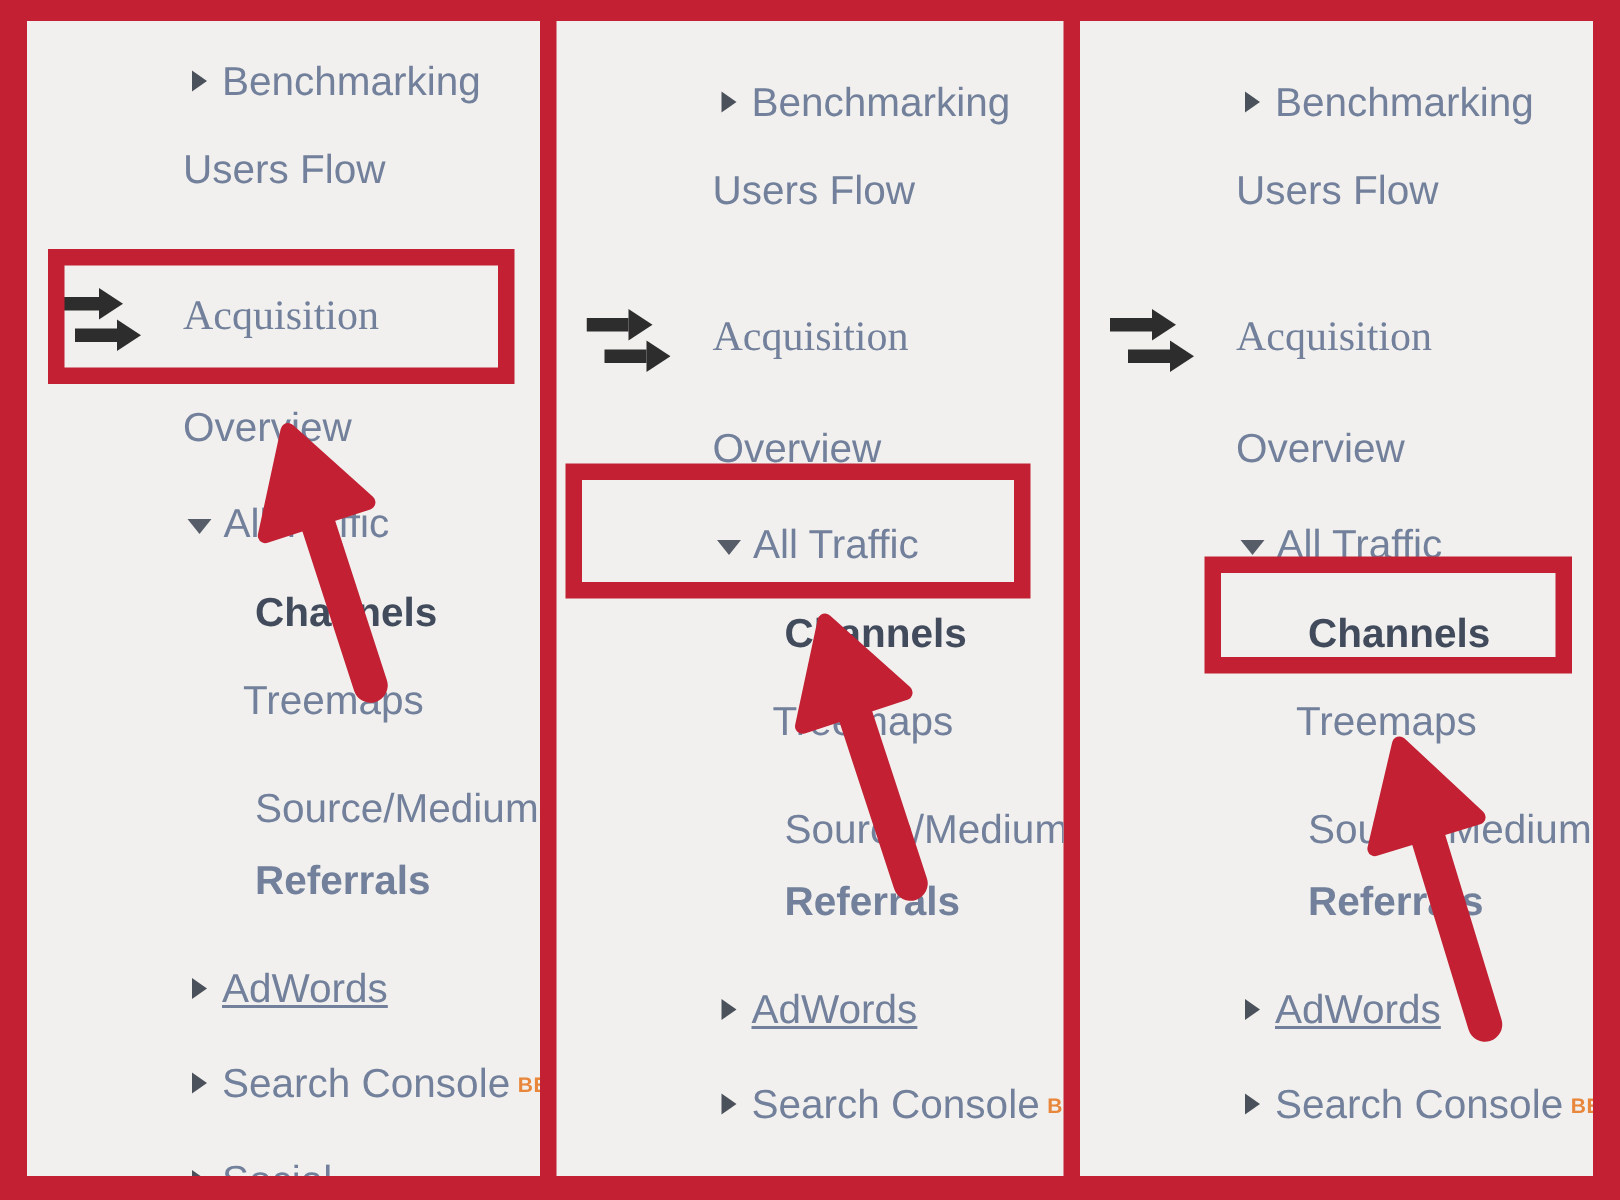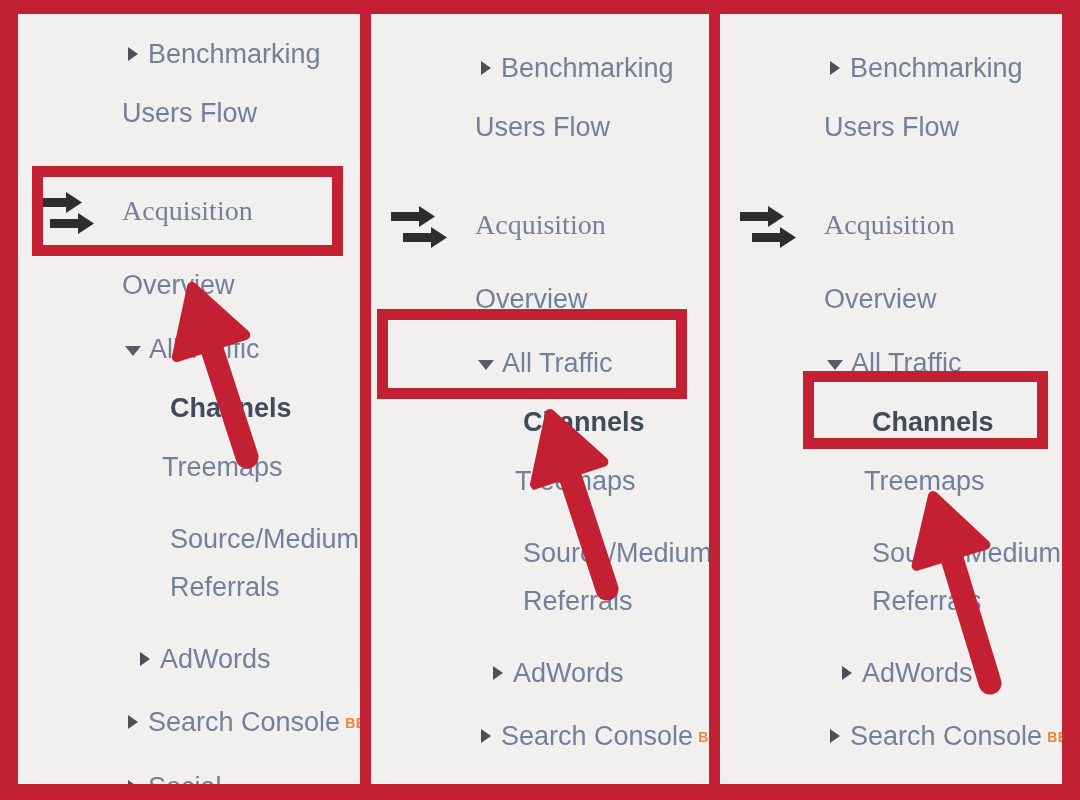--- a/index.html
+++ b/index.html
@@ -25,22 +25,22 @@
     cursor:pointer;
   }
   .row-benchmarking{top:25px;left:110px;}
   .row-users-flow{top:84px;left:104px;}
   .row-acquisition{top:175px;left:20px;height:44px;font-size:28px;font-family:Liberation Serif, serif;}
   .row-overview{top:256px;left:104px;}
   .row-all-traffic{top:320px;left:107px;}
   .row-channels{top:379px;left:152px;font-weight:bold;color:#414b5c;}
   .row-treemaps{top:438px;left:144px;justify-content:center;}
   .row-source-medium{top:510px;left:152px;}
-  .row-referrals{top:558px;left:152px;}
-  .row-adwords{top:630px;left:122px;}
+  .row-referrals{top:558px;left:152px;font-weight:bold;}
+  .row-adwords{top:630px;left:110px;text-decoration:underline;}
   .row-search-console{top:693px;left:110px;justify-content:center;}
   .row-social{top:758px;left:110px;}
 
   .tri-right{
     width:0;height:0;margin-right:10px;flex:none;
     border-left:10px solid #4b515b;
     border-top:7px solid transparent;
     border-bottom:7px solid transparent;
   }
   .tri-down{

